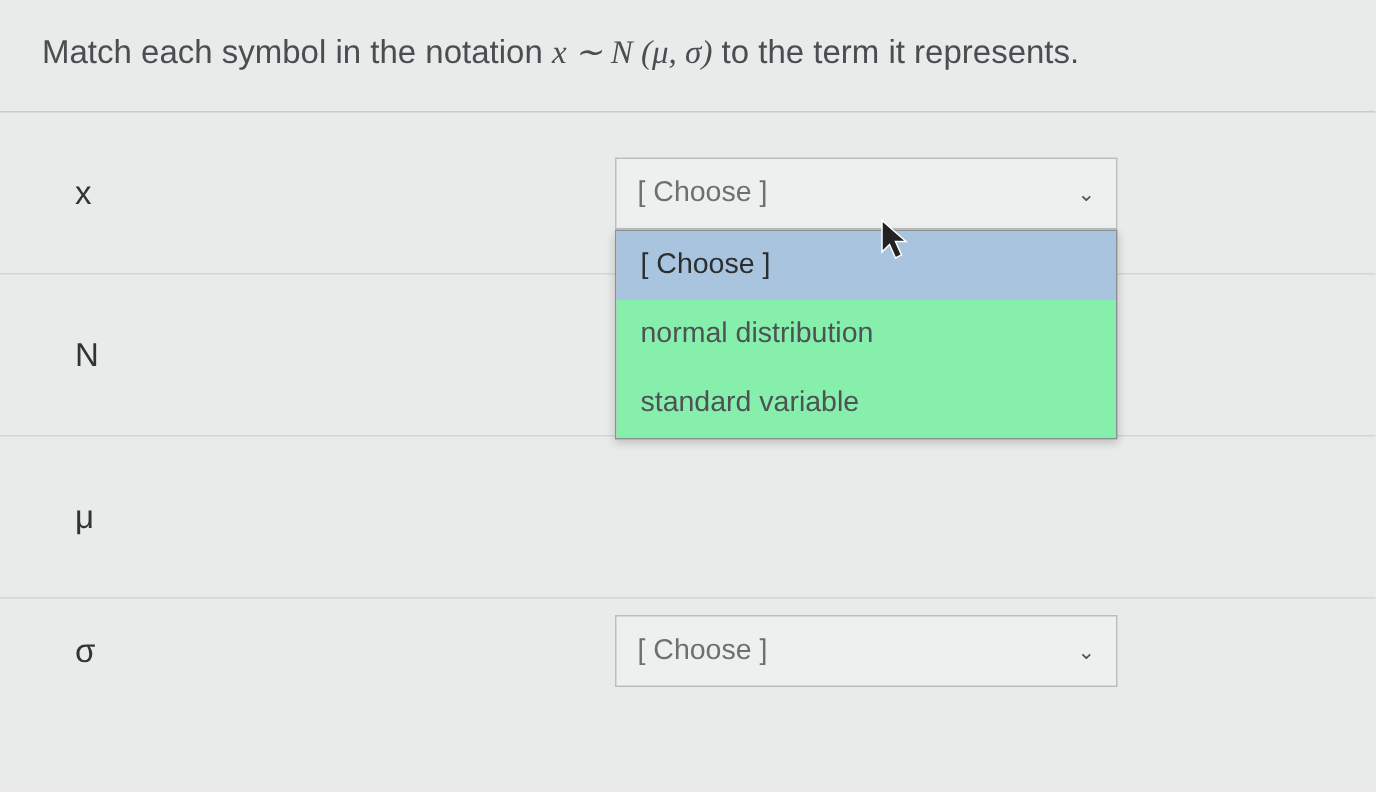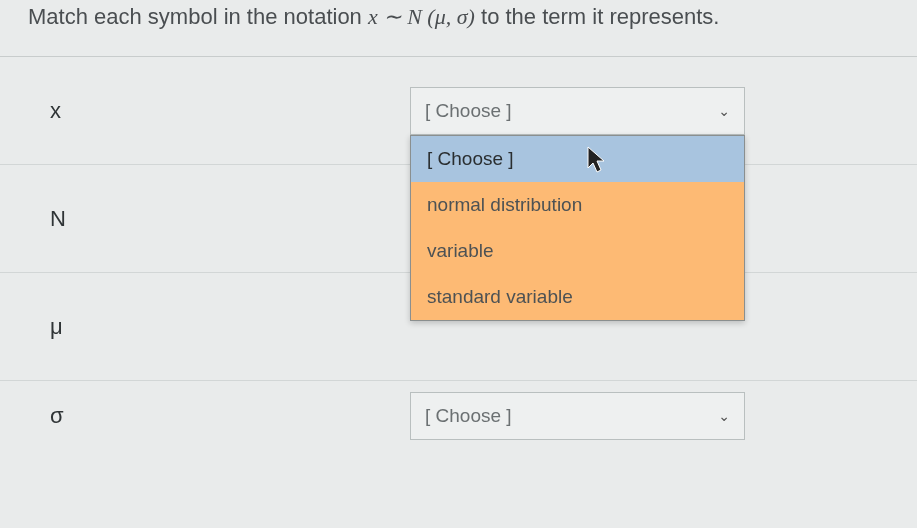--- a/index.html
+++ b/index.html
@@ -6,21 +6,21 @@
     body {
       width: 917px;
       height: 528px;
       background: #e9ebeb;
       font-family: "Segoe UI", Arial, sans-serif;
       color: #3a3f42;
       overflow: hidden;
       position: relative;
     }
     .question-prompt {
-      padding: 4px 28px 26px 28px;
+      padding: 22px 28px 26px 28px;
       font-size: 22px;
       color: #4a4e51;
       border-bottom: 1px solid #c8cccc;
     }
     .question-prompt .math {
       font-family: "Cambria Math", Georgia, serif;
       font-style: italic;
     }
     .rows {
       padding: 0;
@@ -71,21 +71,21 @@
       background: #f3f5f5;
       border: 1px solid #8a8f8f;
       z-index: 50;
       box-shadow: 0 2px 6px rgba(0,0,0,0.2);
     }
     .dropdown-item {
       padding: 12px 16px;
       font-size: 19px;
       color: #4d5254;
       cursor: pointer;
-      background: #fdba74;
+      background: #86efac;
     }
     .dropdown-item.hl {
       background: #a8c4df;
       color: #2a2e30;
     }
     .cursor {
       position: absolute;
       left: 587px;
       top: 146px;
       z-index: 100;
@@ -106,21 +106,20 @@
   <div class="row">
     <div class="symbol-cell">x</div>
     <div class="select-wrap">
       <div class="select-box">
         <span>[ Choose ]</span>
         <span class="chevron">⌄</span>
       </div>
       <div class="dropdown-list">
         <div class="dropdown-item hl">[ Choose ]</div>
         <div class="dropdown-item">normal distribution</div>
-        <div class="dropdown-item">variable</div>
         <div class="dropdown-item">standard variable</div>
       </div>
     </div>
   </div>
 
   <div class="row">
     <div class="symbol-cell">N</div>
   </div>
 
   <div class="row">

